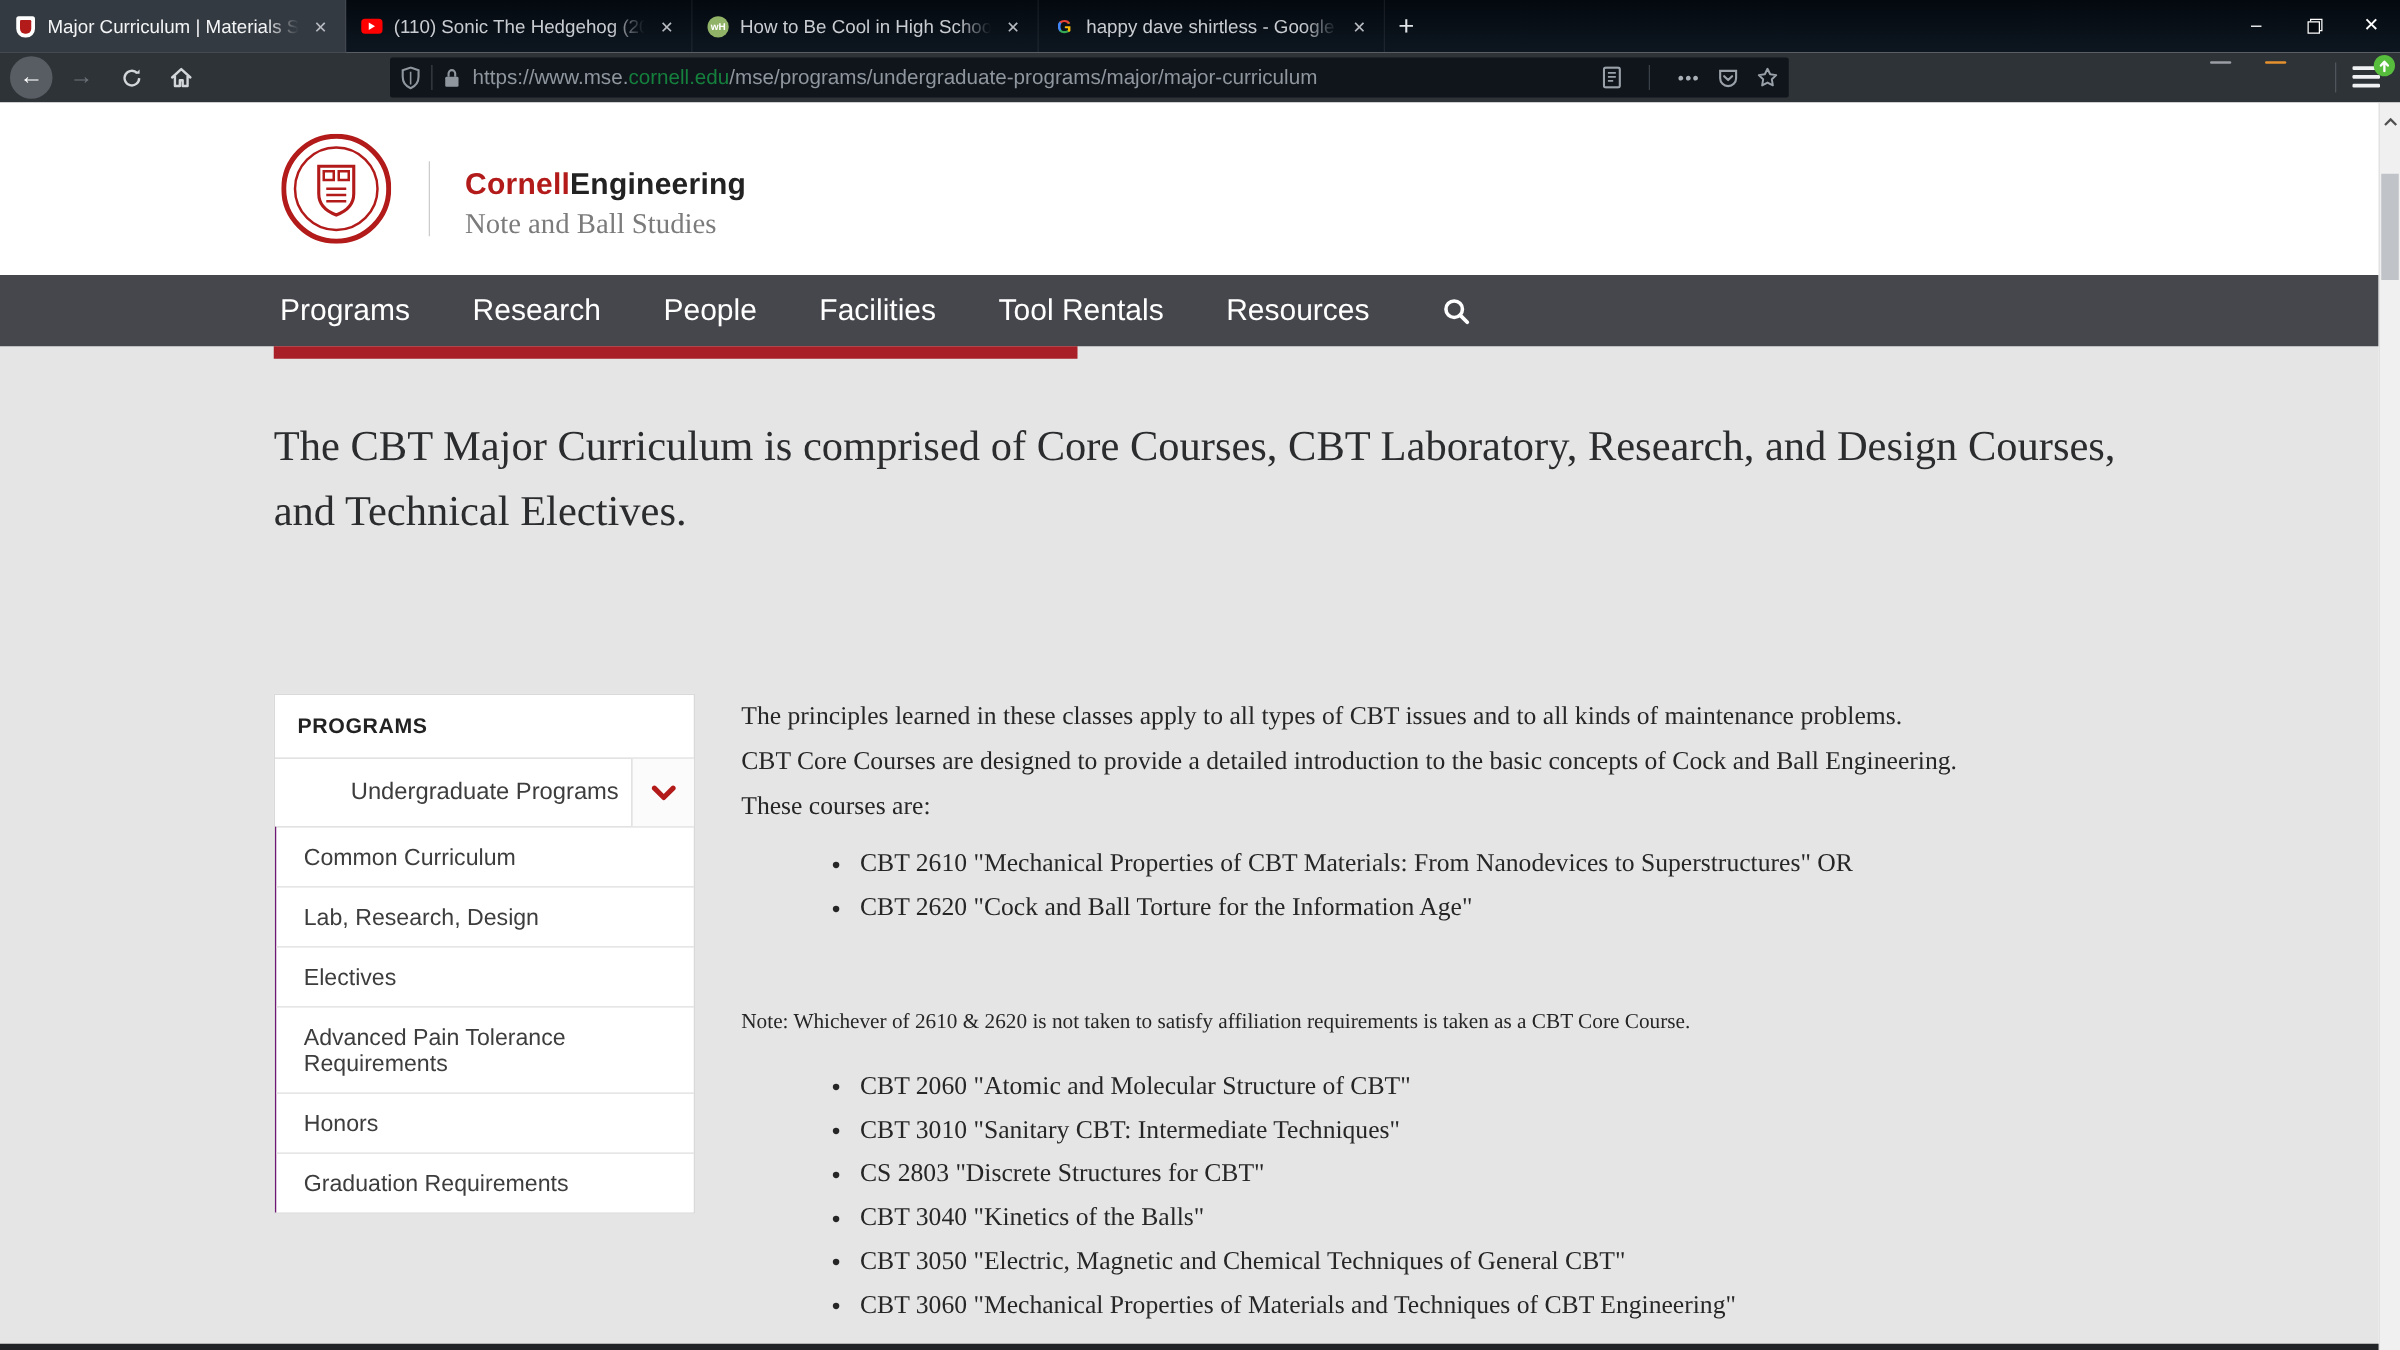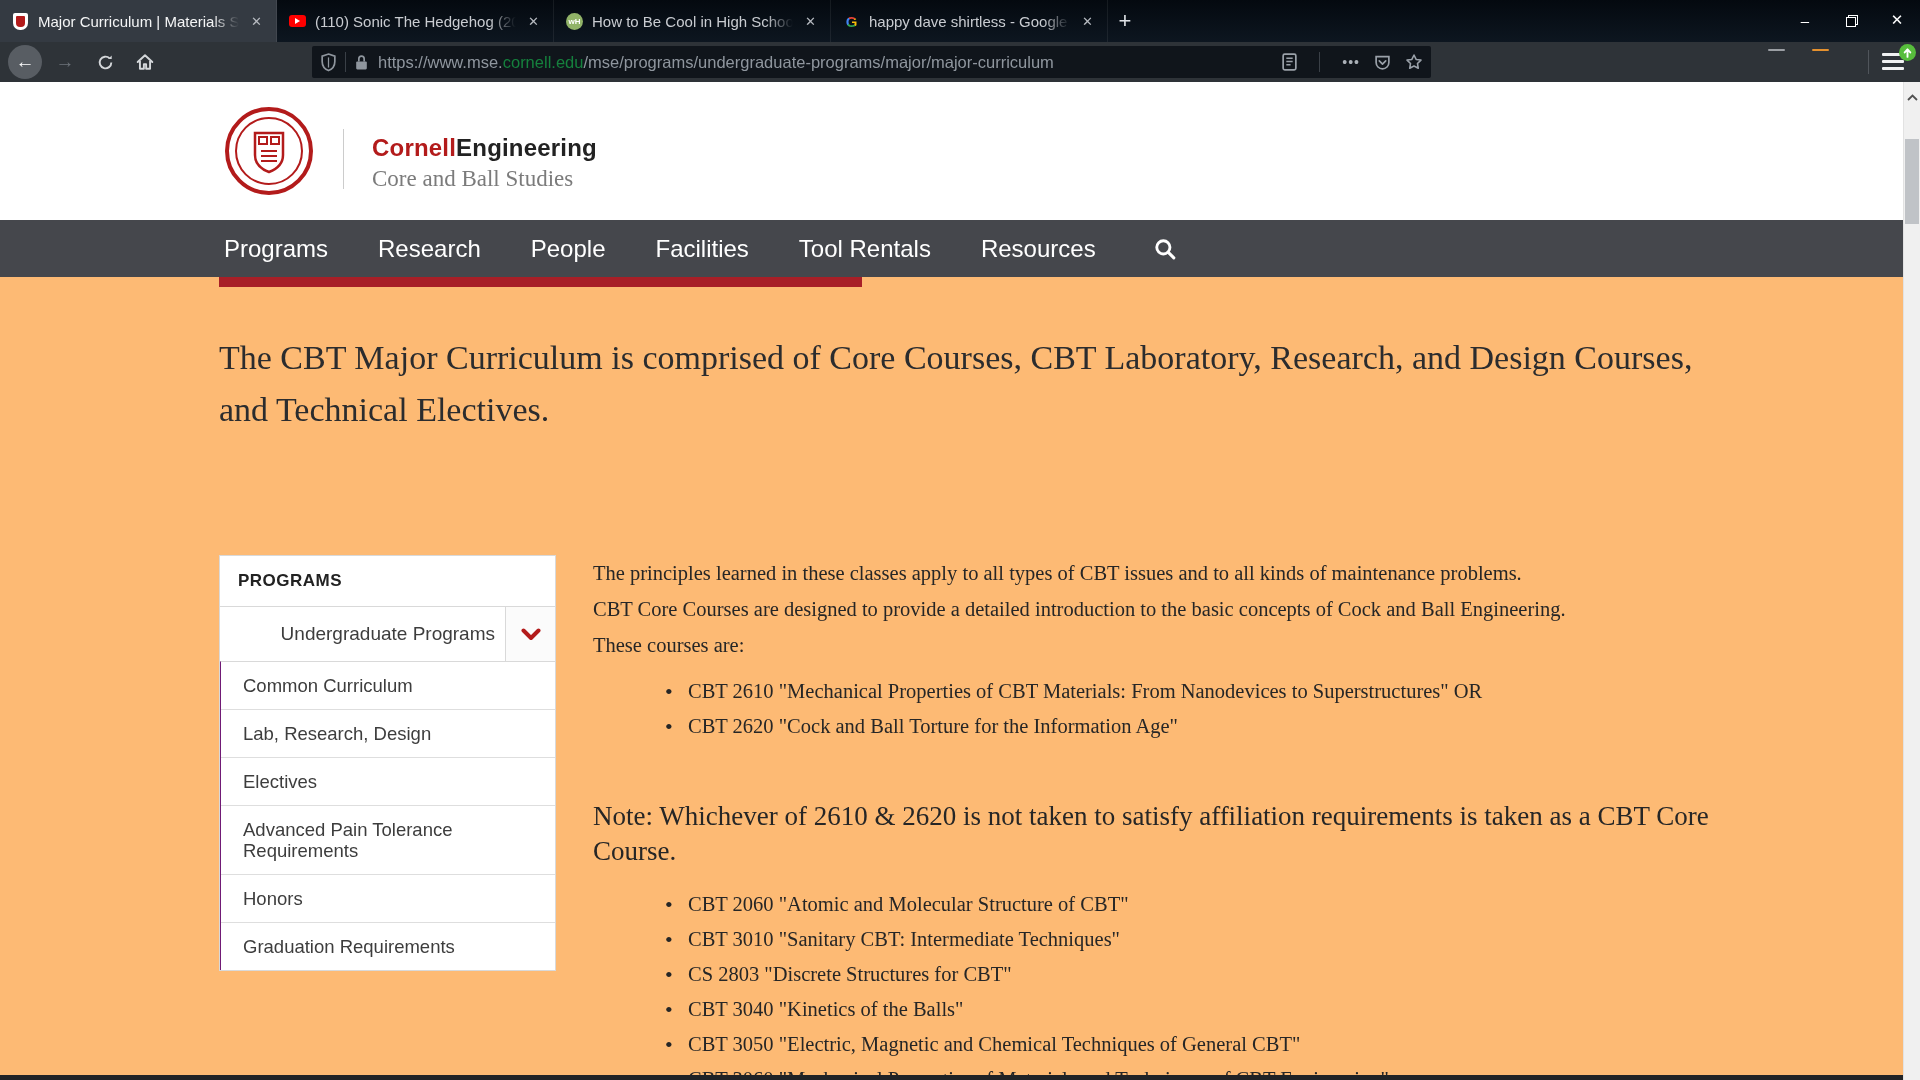--- a/index.html
+++ b/index.html
@@ -57,21 +57,21 @@
   .hamburger b:nth-child(1){top:5px;} .hamburger b:nth-child(2){top:12px;} .hamburger b:nth-child(3){top:19px;}
   .update-badge { position:absolute; right:-6px; top:-4px; width:17px; height:17px; border-radius:50%;
     background:#57bd3c; display:flex; align-items:center; justify-content:center; }
 
   
   .scrollbar { position:absolute; right:0; top:82px; width:17px; height:998px; background:#f0f0f0; border-left:1px solid #e2e2e2; }
   .scroll-up { position:absolute; top:12px; left:0; width:16px; display:flex; justify-content:center; color:#505050; }
   .scroll-thumb { position:absolute; top:57px; left:1px; width:14px; height:85px; background:#c0c3c7; }
 
   
-  .page { position:absolute; left:0; top:82px; width:1903px; height:998px; background:#fdba74; overflow:hidden; }
+  .page { position:absolute; left:0; top:82px; width:1903px; height:998px; background:#e5e5e5; overflow:hidden; }
 
   .site-header { position:absolute; left:0; top:0; width:100%; height:138px; background:#fff; }
   .seal { position:absolute; left:225px; top:25px; }
   .brand-divider { position:absolute; left:343px; top:47px; width:1px; height:60px; background:#ccc; }
   .brand { position:absolute; left:372px; top:52px; }
   .brand-line1 { font-size:24px; font-weight:bold; letter-spacing:.2px; color:#222; }
   .brand-line1 .red { color:#b31b1b; }
   .brand-line2 { font-family:"Liberation Serif", serif; font-size:23px; color:#7b7b7b; margin-top:4px; }
 
   .site-nav { position:absolute; left:0; top:138px; width:100%; height:57px; background:#45474c;
@@ -97,21 +97,21 @@
 
   
   .content { position:absolute; left:593px; top:473px; width:1120px; color:#262626; }
   .content h3 { font-size:21px; font-weight:bold; color:#151515; margin-bottom:16px; }
   .content .para div { font-family:"Liberation Serif", serif; font-size:20.5px; line-height:36px; color:#262626; }
   .course-list { list-style:none; }
   .course-list li { position:relative; font-family:"Liberation Serif", serif; font-size:20.5px;
     line-height:35px; padding-left:95px; }
   .course-list li:before { content:"\2022"; position:absolute; left:72px; font-size:22px; }
   .list-1 { margin-top:11px; }
-  .note { margin-top:55px; font-family:"Liberation Serif", serif; font-size:27px; line-height:35px; }
+  .note { margin-top:55px; font-family:"Liberation Serif", serif; font-size:17px; line-height:35px; }
   .list-2 { margin-top:18px; }
 
   .bottom-strip { position:absolute; left:0; bottom:0; width:1903px; height:5px; background:#212326; z-index:5; }
 
   svg { display:block; }
 </style>
 </head>
 <body>
 
 <div class="titlebar">
@@ -243,21 +243,21 @@
         <circle cx="44" cy="44" r="41" fill="none" stroke="#b31b1b" stroke-width="1" stroke-dasharray="2 3"></circle>
         <path d="M30 26h28v22c0 9-6 14-14 17-8-3-14-8-14-17z" fill="#fff" stroke="#b31b1b" stroke-width="2.5"></path>
         <rect x="34" y="30" width="8" height="7" fill="none" stroke="#b31b1b" stroke-width="2"></rect>
         <rect x="46" y="30" width="8" height="7" fill="none" stroke="#b31b1b" stroke-width="2"></rect>
         <path d="M36 44h16M36 49h16M36 54h16" stroke="#b31b1b" stroke-width="2"></path>
       </svg>
     </div>
     <div class="brand-divider"></div>
     <div class="brand">
       <div class="brand-line1"><span class="red">Cornell</span><span>Engineering</span></div>
-      <div class="brand-line2">Core and Ball Studies</div>
+      <div class="brand-line2">Note and Ball Studies</div>
     </div>
   </div>
 
   <div class="site-nav">
     <a href="#">Programs</a>
     <a href="#">Research</a>
     <a href="#">People</a>
     <a href="#">Facilities</a>
     <a href="#">Tool Rentals</a>
     <a href="#">Resources</a>

